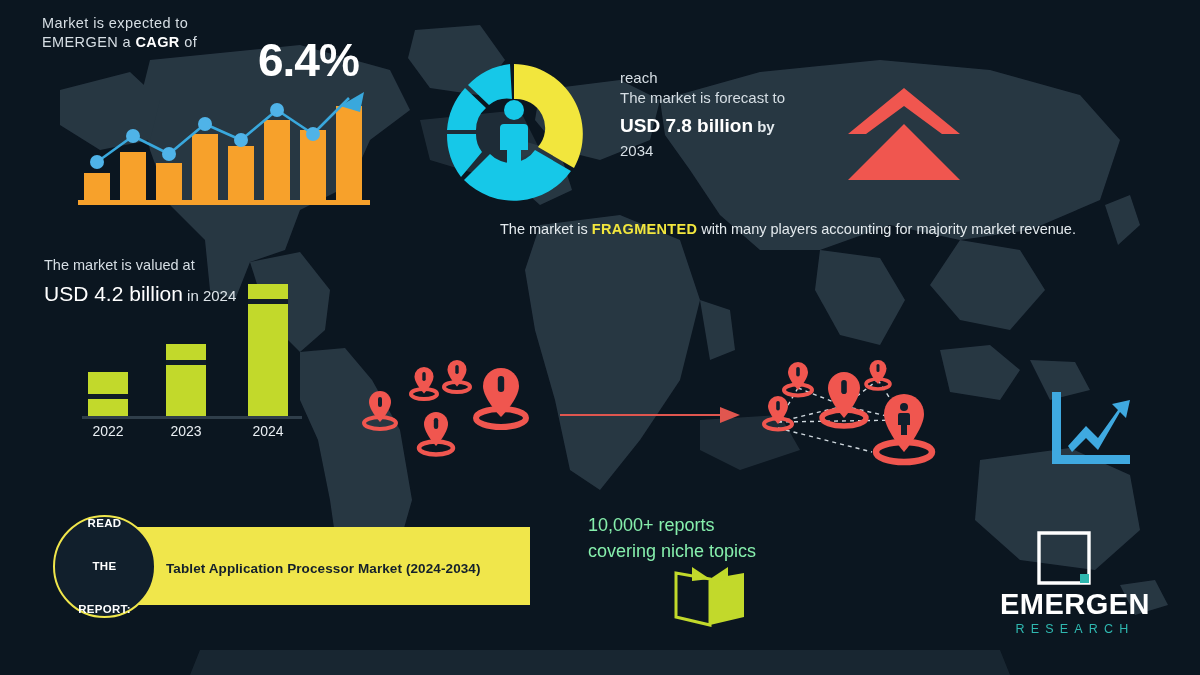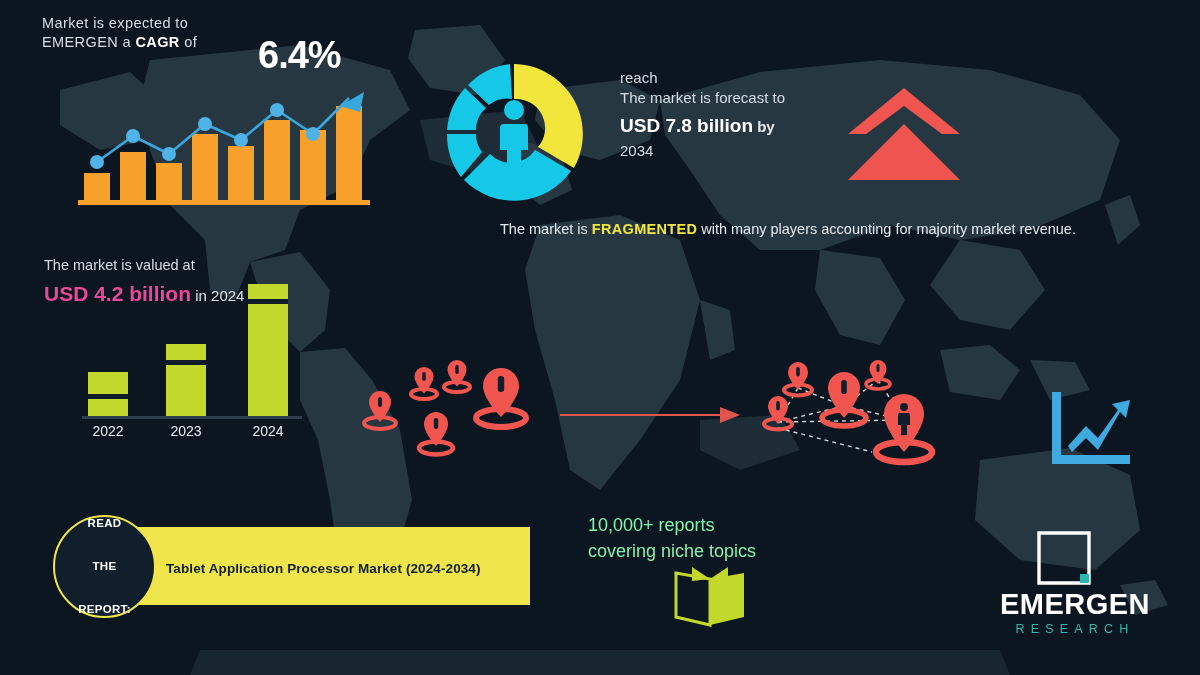--- a/index.html
+++ b/index.html
@@ -18,38 +18,38 @@
 
   
   .txt { position: absolute; color: #e8edf1; line-height: 1.32; }
 
   
   #cagr-block { left: 42px; top: 14px; width: 400px; }
   #cagr-lines { font-size: 14.5px; letter-spacing: .4px; color: #d6dee4; }
   #cagr-lines .b { font-weight: bold; color: #ffffff; }
   #cagr-value {
     position: absolute; left: 216px; top: 16px;
-    font-size: 38px; font-weight: bold; color: #ffffff; letter-spacing: -1px;
+    font-size: 46px; font-weight: bold; color: #ffffff; letter-spacing: -1px;
   }
 
   
   #forecast-block { left: 620px; top: 68px; width: 260px; }
   #forecast-l1, #forecast-l2 { font-size: 15px; color: #d6dee4; }
   #forecast-amt { font-size: 19px; font-weight: bold; color:#fff; margin-top:4px; display:inline; }
   #forecast-by { font-size: 15px; color:#e4eaee; font-weight: bold; }
   #forecast-year { font-size: 15px; color:#d6dee4; }
 
   
   #fragment-block { left: 500px; top: 220px; width: 640px; font-size: 14.5px; color: #e4eaee; }
   #fragment-key { color: #f2e63d; font-weight: bold; letter-spacing: .3px; }
 
   
   #valued-block { left: 44px; top: 256px; width: 300px; }
   #valued-l1 { font-size: 14.5px; color: #d6dee4; }
-  #valued-amt { font-size: 21px; font-weight: bold; color:#ec4899; }
+  #valued-amt { font-size: 21px; font-weight: normal; color:#ffffff; }
   #valued-year { font-size: 15px; color:#dde4e9; }
 
   
   #reports-block { left: 588px; top: 512px; width: 260px; font-size: 18px; color:#86efac; line-height:1.45; }
 
   
   #bar-chart-orange { position: absolute; left: 68px; top: 78px; width: 320px; height: 130px; }
   #bar-chart-green  { position: absolute; left: 78px; top: 272px; width: 230px; height: 170px; }
 
   

